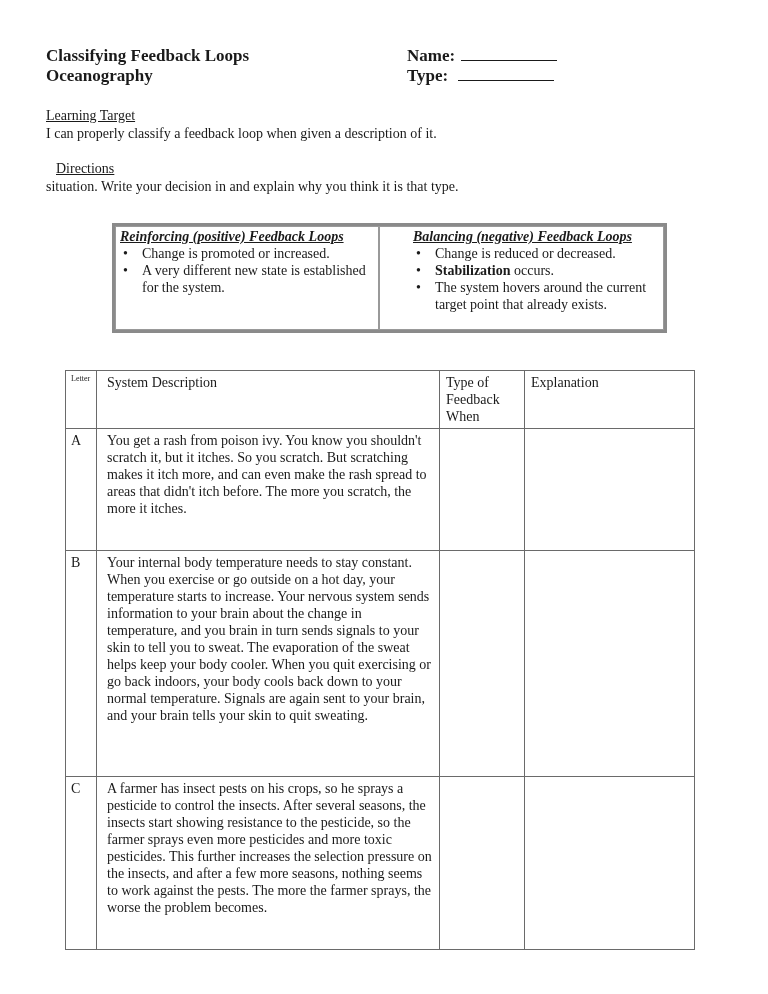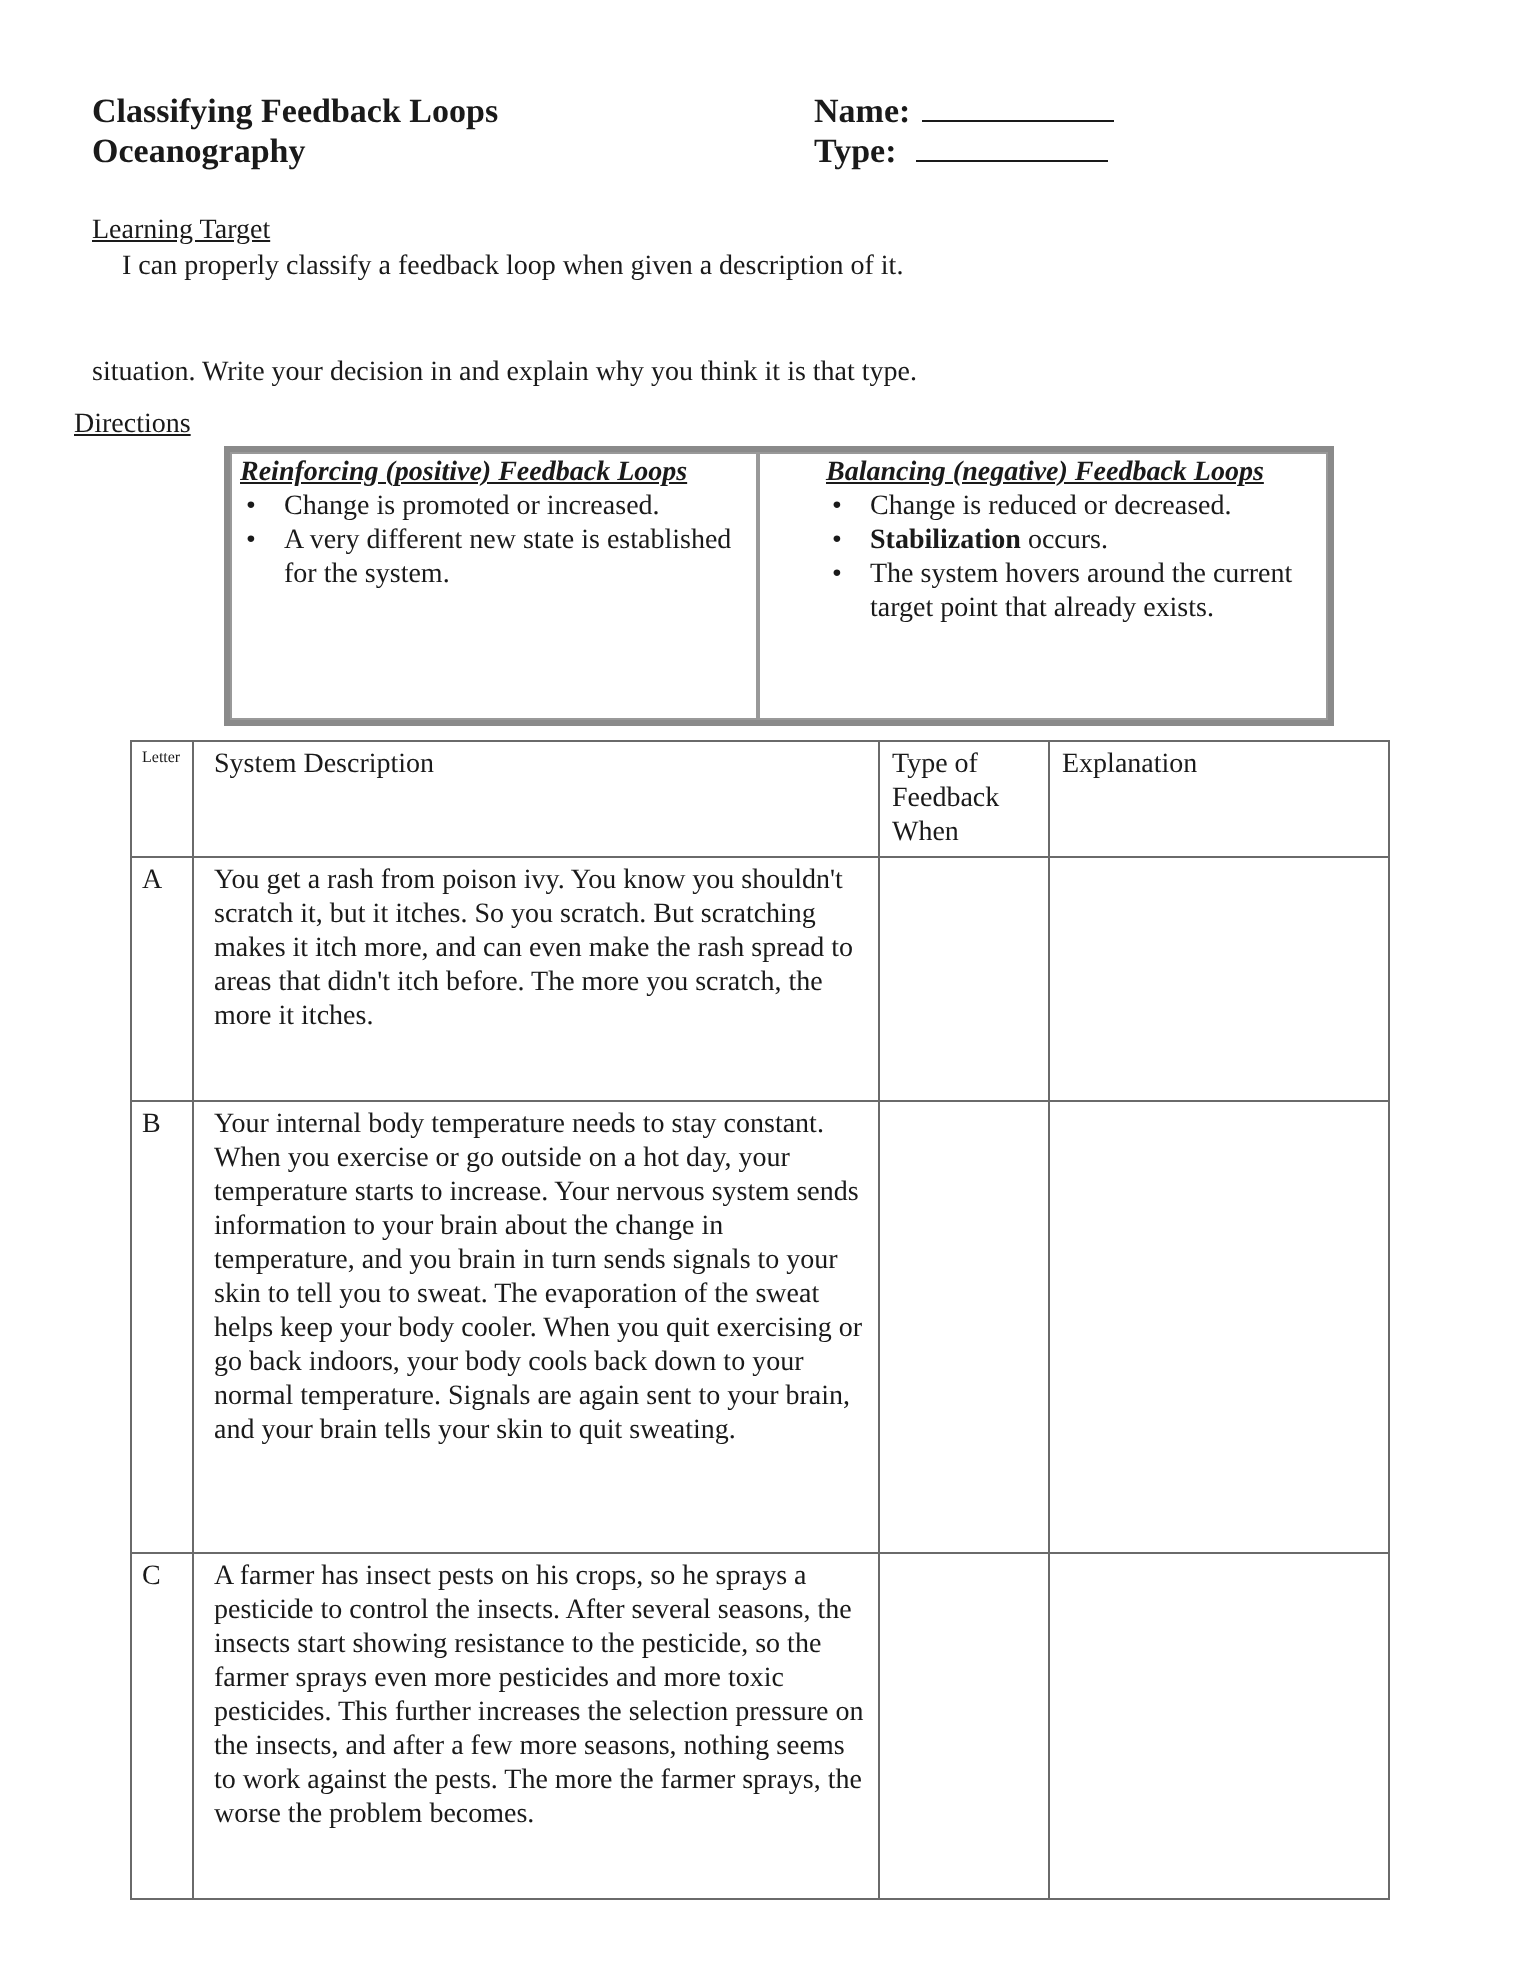--- a/index.html
+++ b/index.html
@@ -3,21 +3,21 @@
 <meta charset="utf-8">
 <style>
   html, body { margin: 0; padding: 0; background: #ffffff; }
   body { width: 768px; height: 994px; position: relative; overflow: hidden;
          font-family: "Liberation Serif", "DejaVu Serif", serif; color: #1a1a1a; }
   .abs { position: absolute; }
   .title { font-weight: bold; font-size: 17px; line-height: 20px; }
   .body-text { font-size: 14px; line-height: 18px; }
   .u { text-decoration: underline; }
   .blank { display: inline-block; width: 96px; border-bottom: 1.5px solid #1a1a1a; height: 14px; vertical-align: baseline; margin-left: 6px; }
-  .box { left: 112px; top: 223px; width: 555px; height: 140px; box-sizing: border-box;
+  .box { left: 112px; top: 223px; width: 555px; height: 110px; box-sizing: border-box;
          border: 3px solid #8a8a8a; display: flex; }
   .box .col { box-sizing: border-box; padding: 2px 4px 0 5px; font-size: 14px; line-height: 17px; }
   .box .col.left { width: 264px; border-right: 1px solid #777; outline: 1px solid #999; outline-offset: -1px; }
   .box .col.right { flex: 1; border-left: 1px solid #777; outline: 1px solid #999; outline-offset: -1px; padding-left: 33px; }
   .box .head { font-weight: bold; font-style: italic; text-decoration: underline; }
   .box ul { margin: 0; padding: 0 0 0 22px; list-style: none; }
   .box li { position: relative; }
   .box li::before { content: "\2022"; position: absolute; left: -19px; font-size: 14px; }
   table.main { position: absolute; left: 65px; top: 370px; border-collapse: collapse; width: 630px; }
   table.main td { border: 1px solid #6a6a6a; vertical-align: top; padding: 3px 6px; font-size: 14px; line-height: 17px; }
@@ -34,23 +34,23 @@
 <div class="abs title" style="left:46px; top:66px;">Oceanography</div>
 
 <div class="abs title" style="left:407px; top:46px;text-align:center;">
   <span>Name:</span><span class="blank"></span>
 </div>
 <div class="abs title" style="left:407px; top:66px;">
   <span>Type:</span><span class="blank" style="margin-left:10px;"></span>
 </div>
 
 <div class="abs body-text u" style="left:46px; top:107px;">Learning Target</div>
-<div class="abs body-text" style="left:46px; top:125px;margin-left:15px;">I can properly classify a feedback loop when given a description of it.</div>
+<div class="abs body-text" style="left:46px; top:125px;">I can properly classify a feedback loop when given a description of it.</div>
 
-<div class="abs body-text u" style="left:37px; top:160px;margin-top:44px;">Directions</div>
+<div class="abs body-text u" style="left:56px; top:160px;">Directions</div>
 <div class="abs body-text" style="left:46px; top:178px; width:700px;">
   <div>situation.  Write your decision in and explain why you think it is that type.</div>
 </div>
 
 <div class="abs box">
   <div class="col left">
     <div class="head">Reinforcing (positive) Feedback Loops</div>
     <ul>
       <li><b></b><span>Change is promoted or increased.</span></li>
       <li><b></b><span>A very different new state is established for the system.</span></li>

